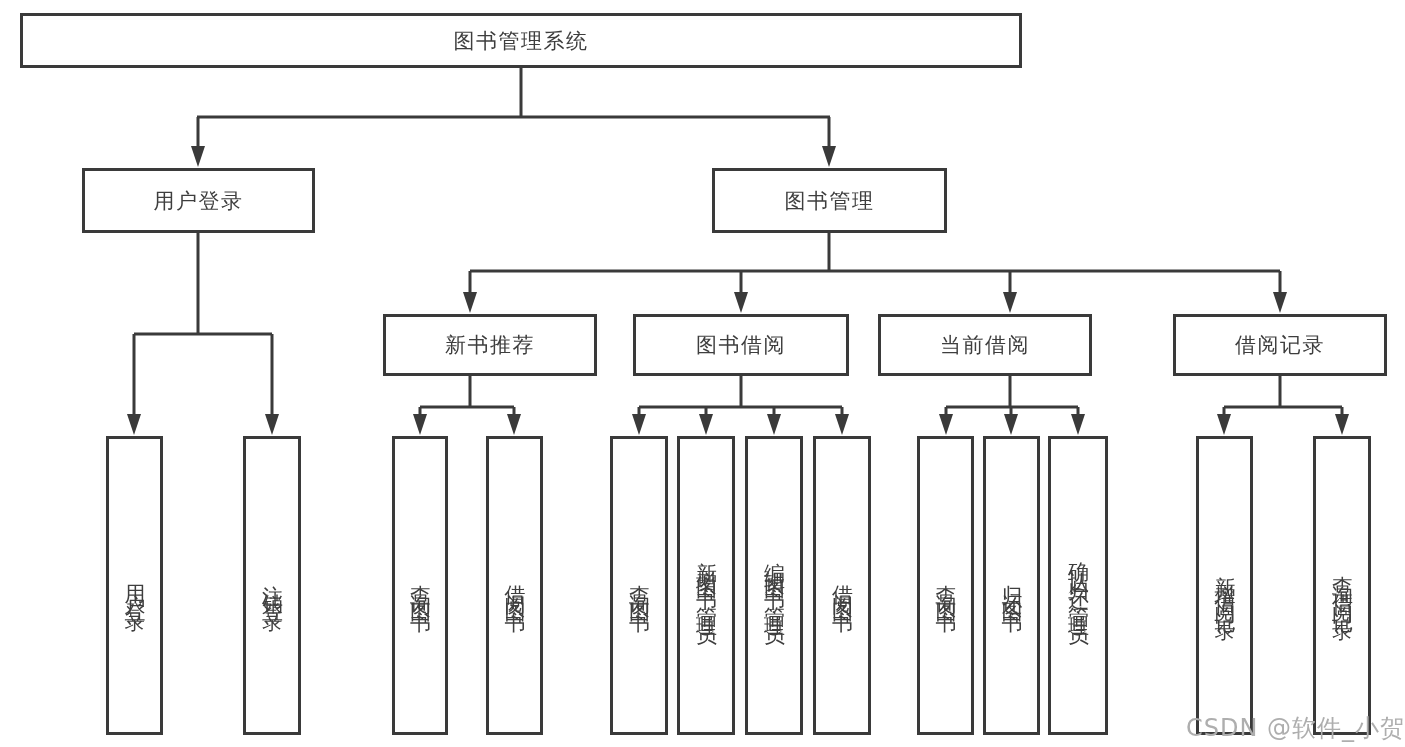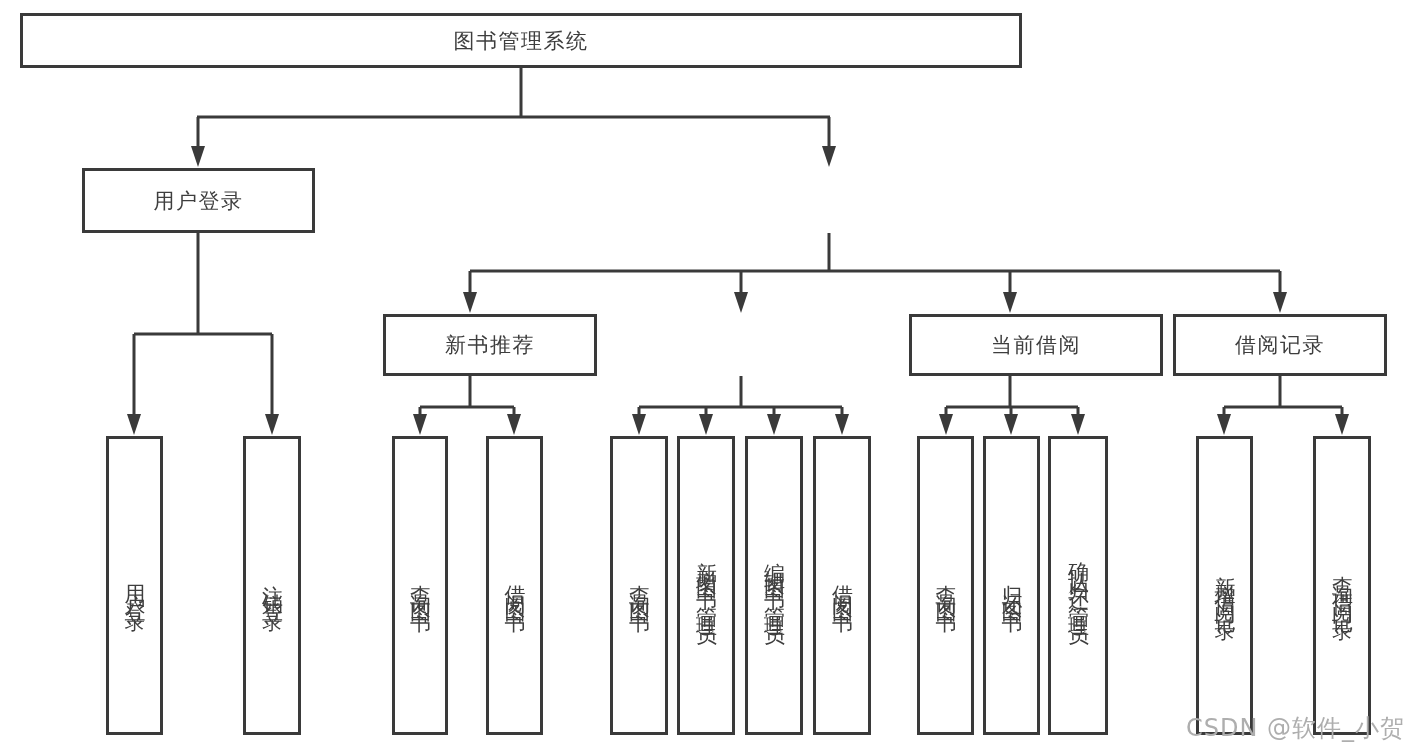--- a/index.html
+++ b/index.html
@@ -74,25 +74,31 @@
     </g>
   </svg>
 
   <div class="box hbox" style="left:20px; top:13px; width:1002px; height:55px;">
     <span>图书管理系统</span>
   </div>
 
   <div class="box hbox" style="left:82px; top:168px; width:233px; height:65px;">
     <span>用户登录</span>
   </div>
+  <div class="box hbox" style="left:712px; top:168px; width:235px; height:65px;">
+    <span>图书管理</span>
+  </div>
 
   <div class="box hbox" style="left:383px; top:314px; width:214px; height:62px;">
     <span>新书推荐</span>
   </div>
-  <div class="box hbox" style="left:909px; top:314px; width:254px; height:62px;">
+  <div class="box hbox" style="left:633px; top:314px; width:216px; height:62px;">
+    <span>图书借阅</span>
+  </div>
+  <div class="box hbox" style="left:878px; top:314px; width:214px; height:62px;">
     <span>当前借阅</span>
   </div>
   <div class="box hbox" style="left:1173px; top:314px; width:214px; height:62px;">
     <span>借阅记录</span>
   </div>
 
   <div class="box vbox" style="left:106px; width:57px;">
     <span class="vtext">用户登录</span>
   </div>
   <div class="box vbox" style="left:243px; width:58px;">

